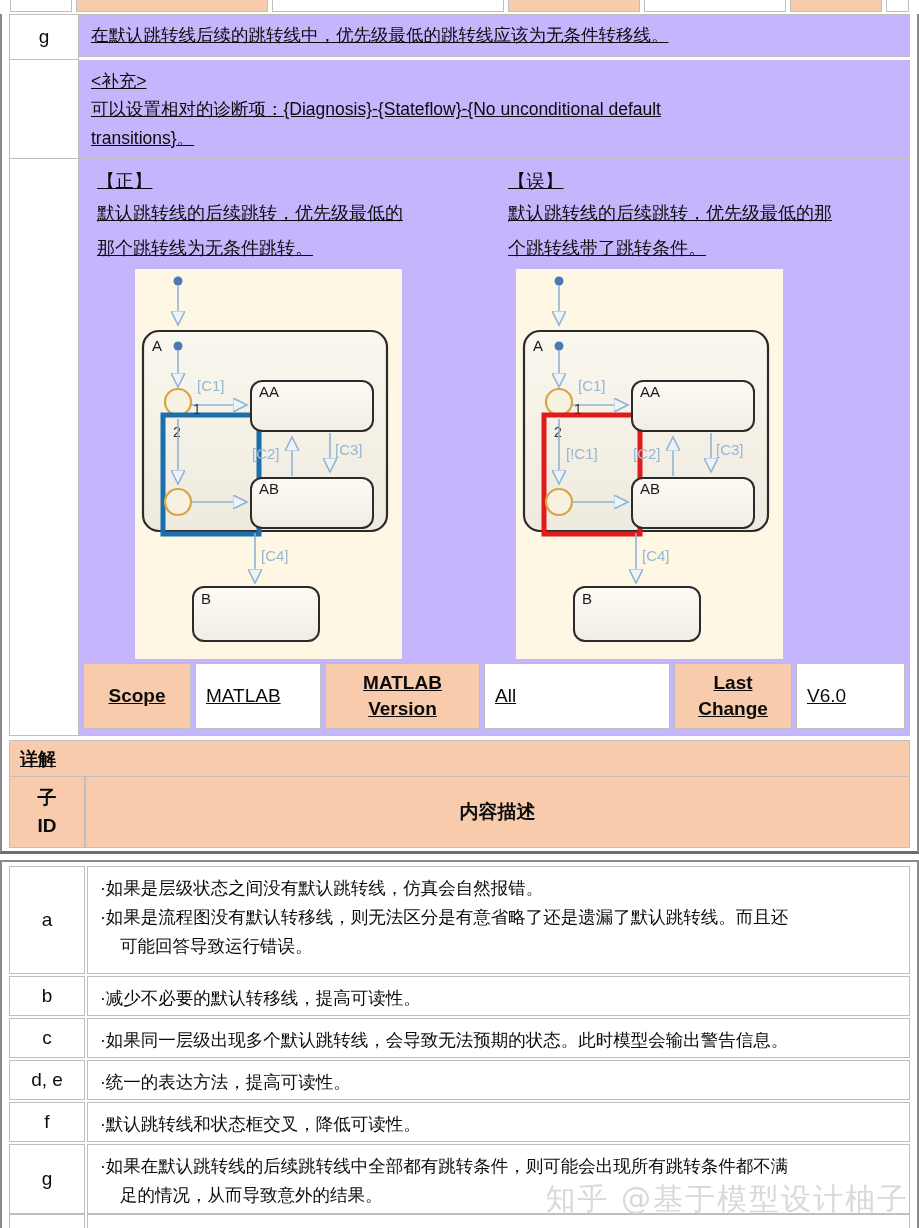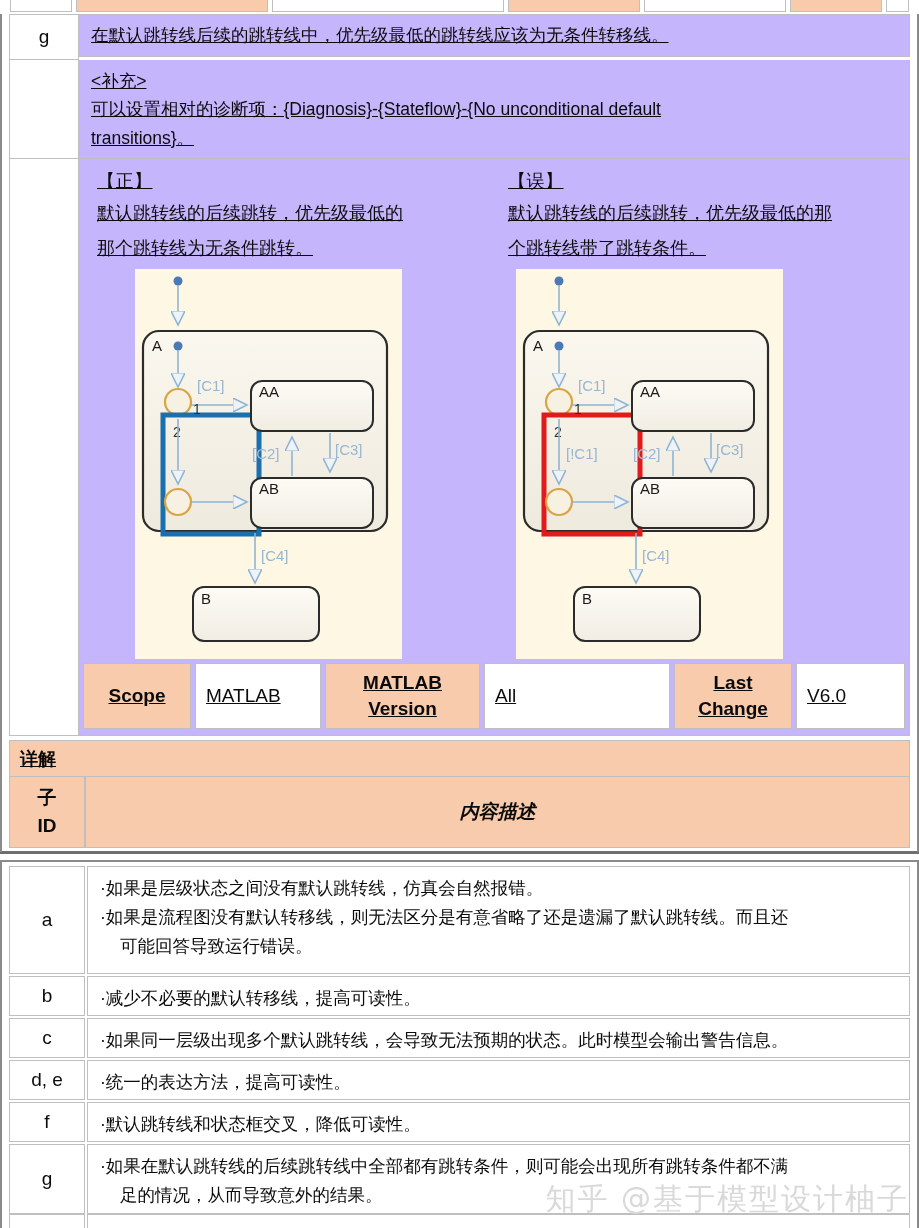--- a/index.html
+++ b/index.html
@@ -58,21 +58,21 @@
     border:1px solid #bfbfbf;background:#f8cbad;box-sizing:border-box;
     font-size:18px;font-weight:bold;padding:6px 0 6px 10px;
   }
   .detail-cols{position:absolute;left:9px;width:901px;display:flex;}
   .detail-cols .dc{
     border:1px solid #bfbfbf;background:#f8cbad;box-sizing:border-box;
     display:flex;align-items:center;justify-content:center;text-align:center;
     font-size:19px;font-weight:bold;height:72px;line-height:1.45;
   }
   .detail-cols .dc.idc{width:76px;min-width:76px;}
-  .detail-cols .dc.desc{flex:1;margin-left:0;font-style:italic;}
+  .detail-cols .dc.desc{flex:1;margin-left:0;}
 
   
   .dtable{position:absolute;left:9px;width:901px;}
   .drow{display:flex;align-items:stretch;margin-bottom:2px;}
   .drow .did{
     width:76px;min-width:76px;border:1px solid #bfbfbf;background:#fff;box-sizing:border-box;
     display:flex;align-items:center;justify-content:center;font-size:19px;
   }
   .drow .dtxt{
     flex:1;margin-left:2px;border:1px solid #bfbfbf;background:#fff;box-sizing:border-box;

